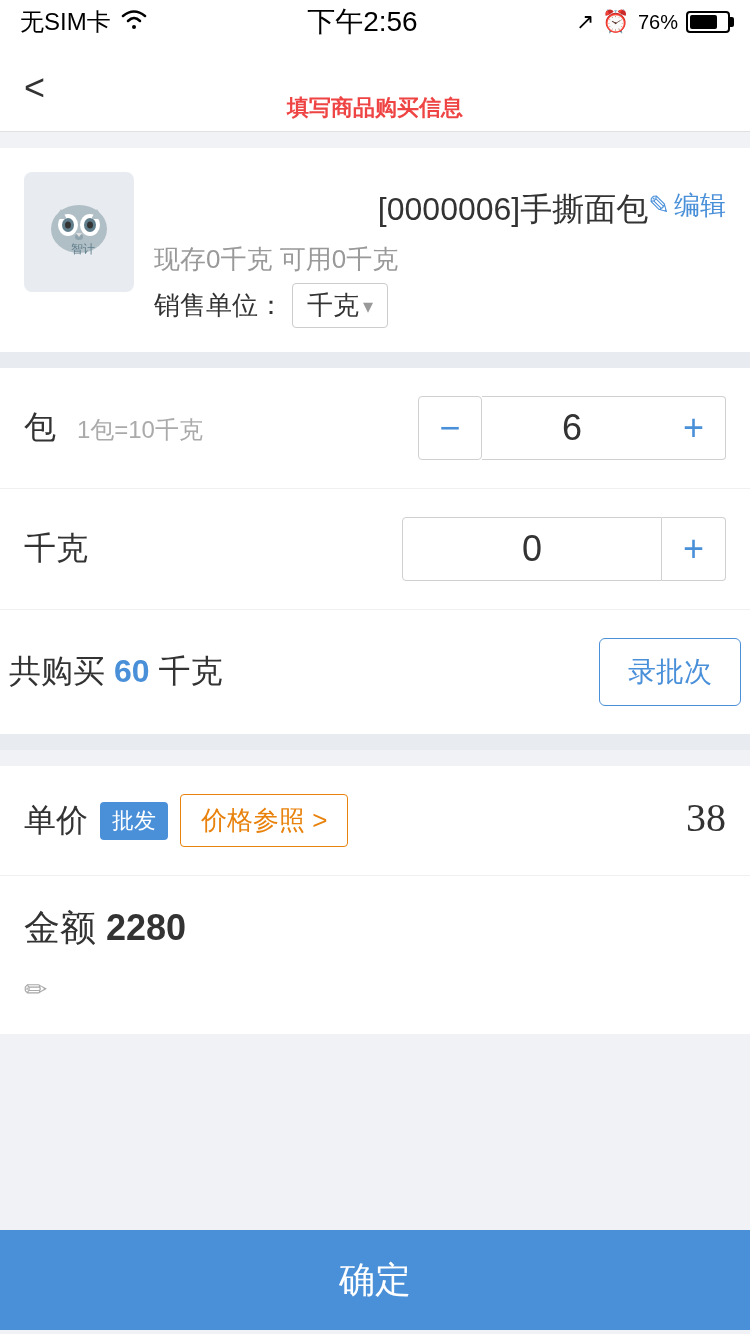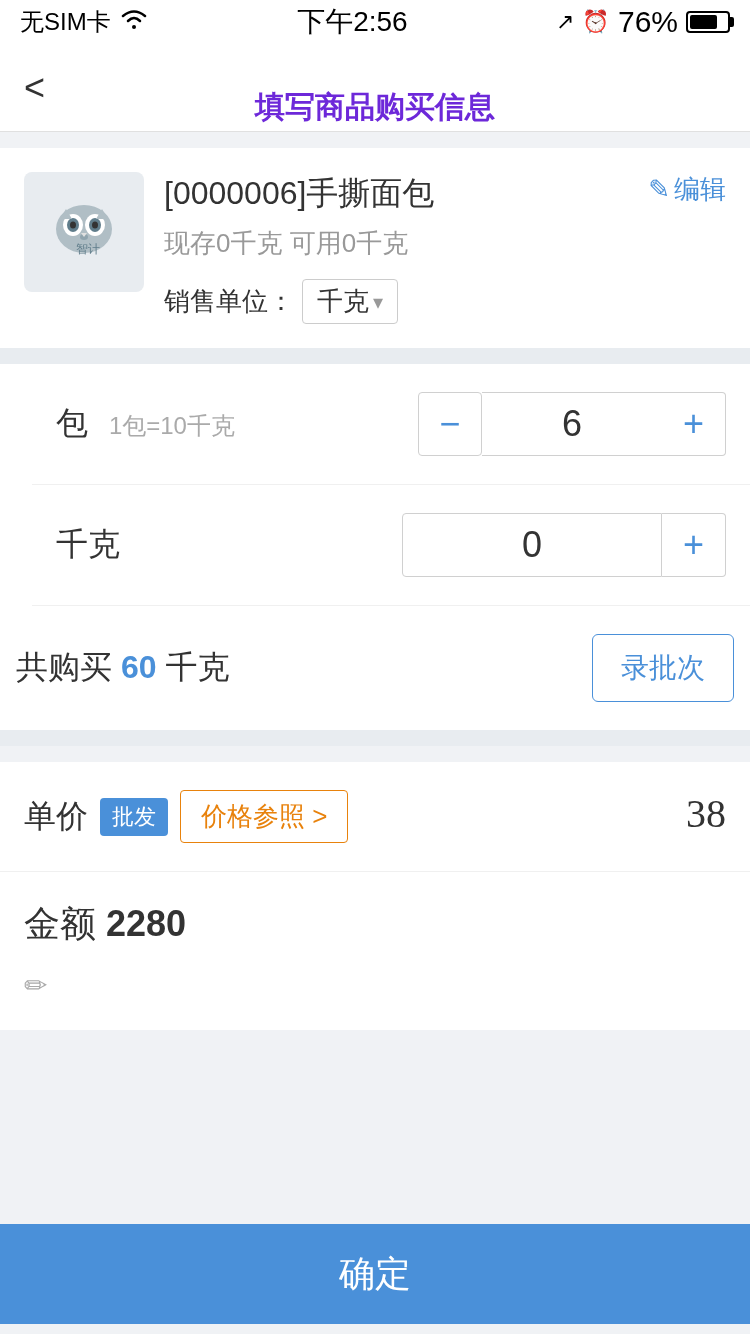--- a/index.html
+++ b/index.html
@@ -52,66 +52,65 @@
       border-bottom: 1px solid #e0e0e0;
     }
     .nav-back {
       position: absolute;
       left: 24px;
       font-size: 36px;
       color: #333;
       cursor: pointer;
       display: flex; align-items: center;
     }
-    .nav-title { font-size: 30px; font-weight: 600; color: #6d28d9; margin-top: 40px; }
+    .nav-title { font-size: 22px; font-weight: 600; color: #ef4444; margin-top: 40px; }
 
     
     .product-card {
       background: #fff;
       padding: 24px;
       display: flex;
       align-items: flex-start;
       gap: 20px;
       margin-top: 16px;
     }
     .product-image {
-      width: 120px; height: 120px;
+      width: 110px; height: 120px;
       background: #e8ecf0;
       border-radius: 8px;
       display: flex; align-items: center; justify-content: center;
       flex-shrink: 0;
     }
     .owl-icon { font-size: 48px; color: #7a8a9a; }
     .product-info { flex: 1; }
     .product-name { font-size: 32px; font-weight: 500; color: #333; margin-bottom: 10px; }
-    .product-stock { font-size: 26px; color: #999; margin-bottom: 18px; }
+    .product-stock { font-size: 26px; color: #999; margin-bottom: 6px; }
     .product-unit { font-size: 26px; color: #333; display: flex; align-items: center; gap: 8px; }
     .unit-select {
       border: 1px solid #ccc; border-radius: 4px;
       padding: 4px 14px; font-size: 26px; color: #333;
       display: flex; align-items: center; gap: 4px;
       background: #fff;
     }
     .edit-btn { color: #4a90d9; font-size: 26px; display: flex; align-items: center; gap: 4px; }
-    .product-top-row { display: flex; justify-content: space-between; align-items: flex-start; }
+    .product-top-row { display: flex; justify-content: flex-end; align-items: flex-start; margin-top: 16px; }
 
     
     .section-divider {
       height: 16px;
       background: #e8ecf0;
     }
 
     
     .input-section { background: #fff; }
     .input-row {
       display: flex;
       align-items: center;
       padding: 28px 24px;
       border-bottom: 1px solid #f0f0f0;
-      margin-left: 32px;
     }
     .input-label {
       font-size: 32px;
       color: #333;
       flex: 1;
     }
     .input-sublabel { font-size: 24px; color: #aaa; margin-left: 12px; }
     .quantity-control {
       display: flex;
       align-items: center;
@@ -151,21 +150,21 @@
       background: #fff;
       display: flex; align-items: center; justify-content: center;
       font-size: 36px; color: #4a90d9;
       cursor: pointer;
       border-radius: 0 4px 4px 0;
     }
 
     
     .total-row {
       background: #fff;
-      padding: 28px 16px;
+      padding: 28px 9px;
       display: flex;
       align-items: center;
       justify-content: space-between;
     }
     .total-text { font-size: 32px; color: #333; }
     .total-highlight { color: #4a90d9; font-weight: 600; }
     .batch-btn {
       border: 1px solid #4a90d9;
       color: #4a90d9;
       background: #fff;
@@ -219,21 +218,21 @@
     
     .empty-space {
       background: #f0f2f5;
       flex: 1;
       min-height: 300px;
     }
 
     
     .bottom-bar {
       position: fixed;
-      bottom: 10px;
+      bottom: 4px;
       width: 750px;
       height: 100px;
       background: #4a90d9;
       display: flex;
       align-items: center;
       justify-content: center;
     }
     .confirm-btn {
       width: 100%;
       height: 100%;
@@ -256,21 +255,21 @@
         <path d="M15 17 a2 2 0 0 1 0 4 a2 2 0 0 1 0-4z" fill="#000"></path>
         <path d="M9 13 Q15 7 21 13" fill="none" stroke="#000" stroke-width="2.5" stroke-linecap="round"></path>
         <path d="M4 8 Q15 -1 26 8" fill="none" stroke="#000" stroke-width="2.5" stroke-linecap="round"></path>
       </svg>
     </span>
   </div>
   <div class="status-center">下午2:56</div>
   <div class="status-right">
     <span style="font-size:22px;">↗</span>
     <span style="font-size:22px;">⏰</span>
-    <span style="font-size:30px;">76%</span>
+    <span style="font-size:20px;">76%</span>
     <span class="battery-icon">
       <span class="battery-fill"></span>
     </span>
   </div>
 </div>
 
 <div class="nav-bar">
   <div class="nav-back">&lt;</div>
   <div class="nav-title">填写商品购买信息</div>
 </div>

